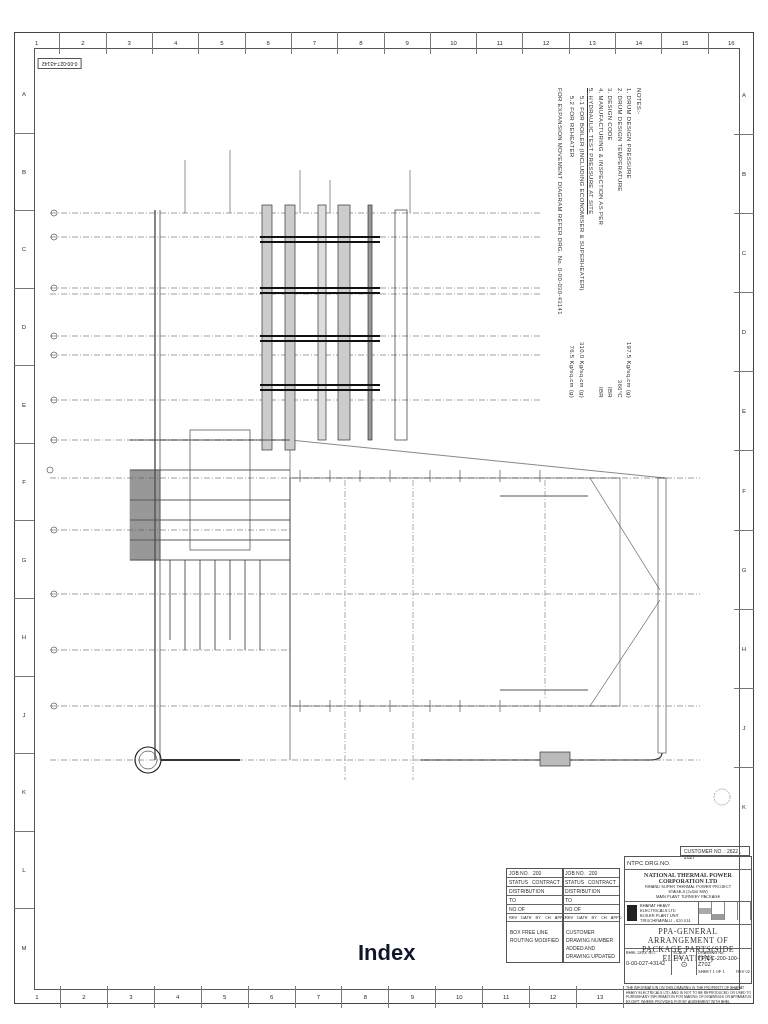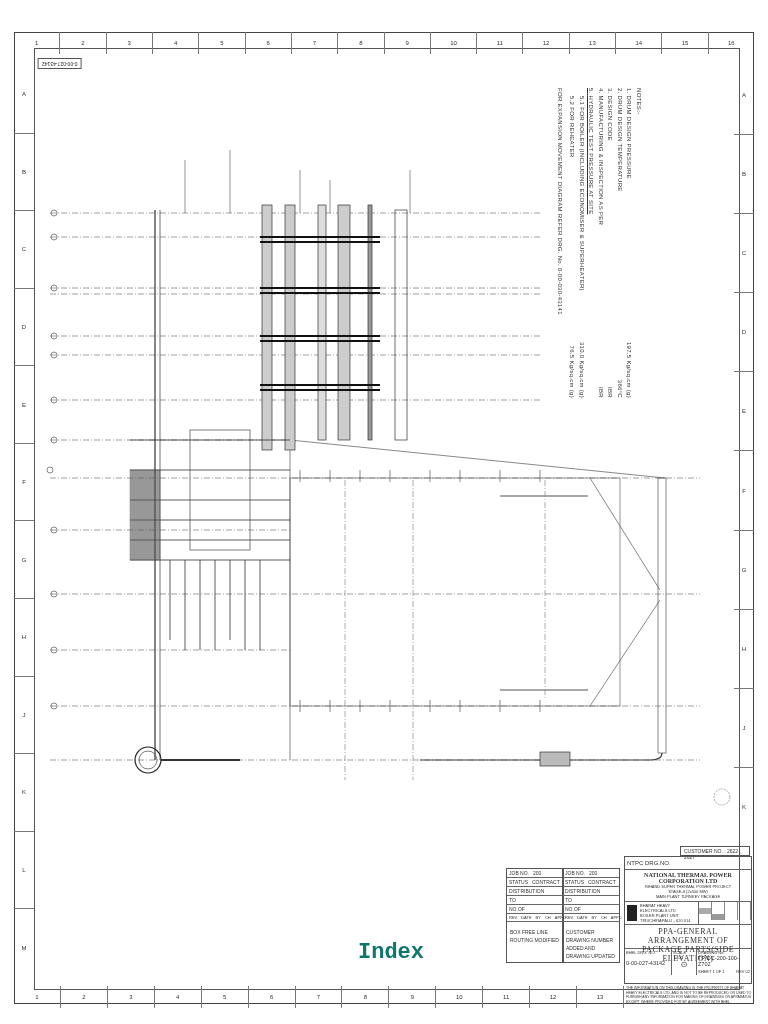--- a/index.html
+++ b/index.html
@@ -14,21 +14,21 @@
   .rowbar.left{left:14px;}
   .rowbar.right{left:734px;}
   .rowbar .cell{flex:1;border-bottom:1px solid #777;font-size:6px;display:flex;align-items:center;justify-content:center;color:#333;}
   .ref-stamp{position:absolute;left:38px;top:58px;font-size:5px;border:1px solid #555;padding:1px 3px;line-height:7px;}
   svg.drawing{position:absolute;left:0;top:0;}
   .tb{position:absolute;font-size:5px;color:#333;box-sizing:border-box;}
   .tb-box{border:1px solid #555;}
   .row{display:flex;border-bottom:1px solid #666;}
   .lbl{padding:1px 2px;}
   .big{font-family:"Liberation Serif",serif;font-size:10px;letter-spacing:0.5px;}
-  .index-link{position:absolute;left:358px;top:940px;font-family:Liberation Mono, monospace;font-weight:bold;font-size:22px;color:#0f766e;text-decoration:none;}
+  .index-link{position:absolute;left:358px;top:940px;font-family:Liberation Sans, sans-serif;font-weight:bold;font-size:22px;color:#0f172a;text-decoration:none;}
   .grid-row{display:flex;}
   .grid-row span{flex:1;border-right:1px solid #888;height:6px;}
 </style>
 </head>
 <body>
 
 <div class="sheet"></div>
 <div class="inner"></div>
 
 <div class="colbar top">

